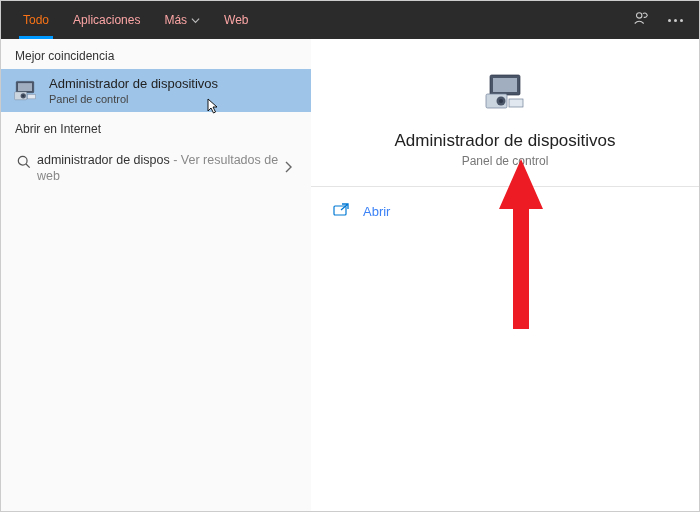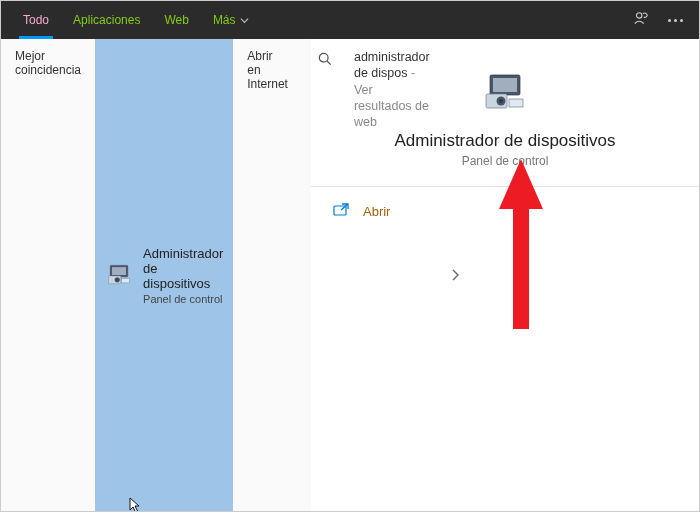--- a/index.html
+++ b/index.html
@@ -1,76 +1,76 @@
 <!DOCTYPE html>
 <html><head>
   <meta charset="utf-8">
   <style>
     * { box-sizing: border-box; margin: 0; padding: 0; font-family: "Segoe UI", Arial, sans-serif; }
     body { width: 700px; height: 512px; background: #fff; overflow: hidden; position: relative; border: 1px solid #ccc; }
     
     .topbar { background: #2b2b2b; color: #ccc; height: 38px; display: flex; align-items: center; padding: 0 10px; }
-    .tab { padding: 0 12px; height: 38px; display: flex; align-items: center; font-size: 12px; cursor: pointer; color: #84cc16; position: relative; }
-    .tab.active { color: #f9a8d4; font-weight: 500; }
+    .tab { padding: 0 12px; height: 38px; display: flex; align-items: center; font-size: 12px; cursor: pointer; color: #fca5a5; position: relative; }
+    .tab.active { color: #f97316; font-weight: 500; }
     .tab.active::after { content: ""; position: absolute; left: 8px; right: 8px; bottom: 0; height: 3px; background: #0099ff; }
     .tab-chevron { margin-left: 4px; }
     .top-right { margin-left: auto; display: flex; align-items: center; gap: 18px; padding-right: 6px; }
     .top-icon { color: #ccc; cursor: pointer; font-size: 14px; }
     .dots { display: flex; gap: 3px; align-items: center; }
     .dots span { width: 3px; height: 3px; background: #ccc; border-radius: 50%; display: block; }
 
     .content { display: flex; height: calc(100% - 38px); }
-    .left { width: 310px; background: #fafafa; display: flex; flex-direction: row; }
+    .left { width: 310px; background: #fafafa; display: flex; flex-direction: column; }
     .section-header { font-size: 12px; color: #333; padding: 10px 14px 6px; }
     
     .best-match { background: #9ec4e8; padding: 7px 10px; display: flex; align-items: center; gap: 10px; cursor: pointer; position: relative; }
     .bm-icon { width: 28px; height: 28px; display: flex; align-items: center; justify-content: center; }
     .bm-text { display: flex; flex-direction: column; gap: 2px; }
     .bm-title { font-size: 13px; color: #222; }
     .bm-sub { font-size: 11px; color: #444; }
     .cursor-ptr { position: absolute; right: 90px; bottom: -4px; }
     
-    .web-item { padding: 10px 14px 8px; display: flex; align-items: flex-start; gap: 20px; cursor: pointer; }
+    .web-item { padding: 10px 14px 8px; display: flex; align-items: flex-start; gap: 4px; cursor: pointer; }
     .search-icon-wrap { width: 18px; height: 18px; display: flex; align-items: center; justify-content: center; margin-top: 1px; }
     .web-text { flex: 1; font-size: 12.5px; color: #333; line-height: 1.3; }
     .web-suffix { color: #888; }
     .chevron-right { color: #666; font-size: 14px; align-self: center; padding-right: 4px; }
 
     .right { flex: 1; display: flex; flex-direction: column; }
     .preview { padding: 30px 20px 18px; display: flex; flex-direction: column; align-items: center; border-bottom: 1px solid #e4e4e4; }
     .big-icon { width: 48px; height: 48px; margin-bottom: 14px; }
     .pv-title { font-size: 17px; color: #222; margin-bottom: 3px; text-align: center; }
     .pv-sub { font-size: 12px; color: #777; }
     
     .actions { padding: 12px 22px; }
     .action-row { display: flex; align-items: center; gap: 14px; cursor: pointer; padding: 4px 0; }
     .action-icon { color: #0078d4; font-size: 14px; }
-    .action-label { font-size: 13px; color: #a16207; }
+    .action-label { font-size: 13px; color: #3b82f6; }
 
     .red-arrow { position: absolute; left: 498px; top: 158px; pointer-events: none; }
   </style>
 </head>
 <body>
 
 <div class="topbar">
   <div class="tab active">
       <span>Todo</span>
     </div>
   <div class="tab">
       <span>Aplicaciones</span>
     </div>
   <div class="tab">
-      <span>Web</span>
-    </div>
-  <div class="tab">
     <span>Más</span>
     <svg class="tab-chevron" width="9" height="9" viewBox="0 0 10 10">
         <path d="M1 3 l4 4 l4 -4" stroke="#bbb" stroke-width="1.3" fill="none"></path>
       </svg>
   </div>
+  <div class="tab">
+      <span>Web</span>
+    </div>
   <div class="top-right">
     <div class="top-icon">
       <svg width="18" height="18" viewBox="0 0 20 20">
           <circle cx="8" cy="6" r="3" stroke="#ccc" stroke-width="1.2" fill="none"></circle>
           <path d="M3 15 q5 -5 10 0" stroke="#ccc" stroke-width="1.2" fill="none"></path>
           <path d="M12 4 q4 -2 5 2 q-1 3 -4 2" stroke="#ccc" stroke-width="1.2" fill="none"></path>
         </svg>
     </div>
     <div class="top-icon dots">
         <span></span>

